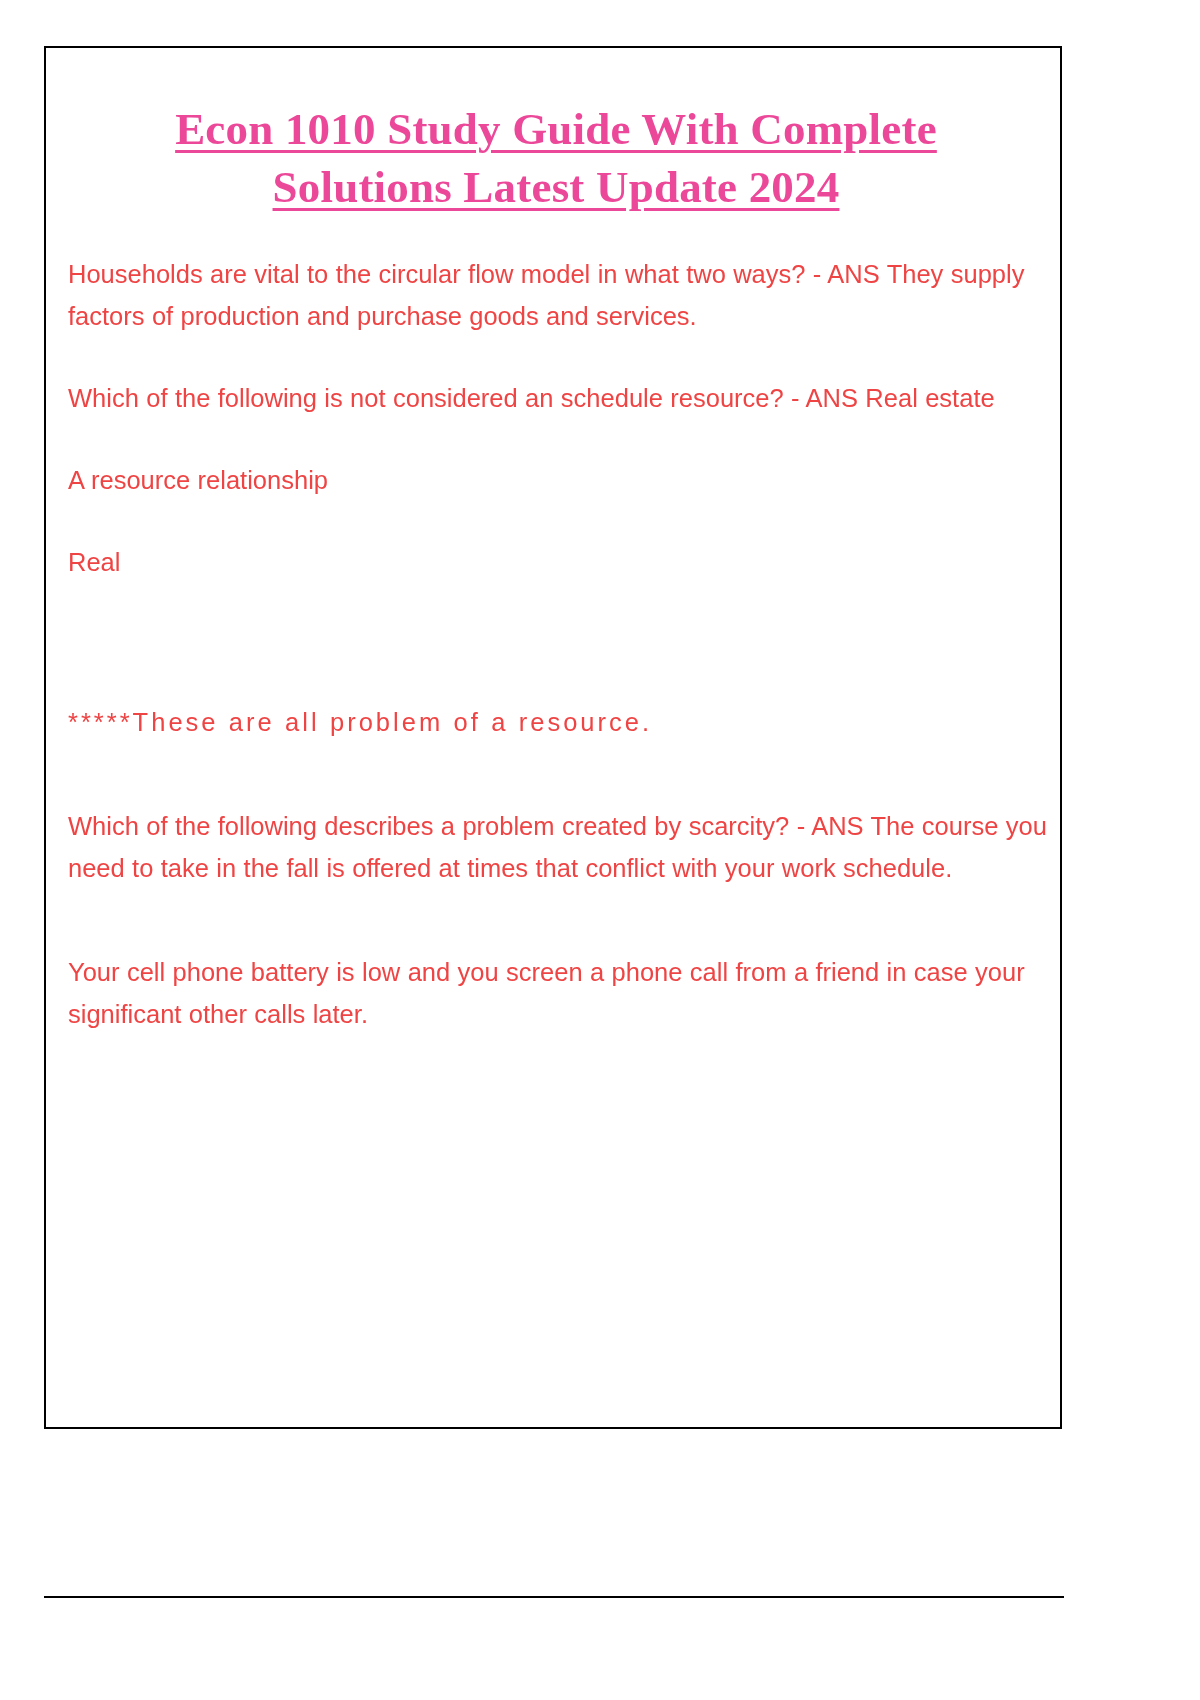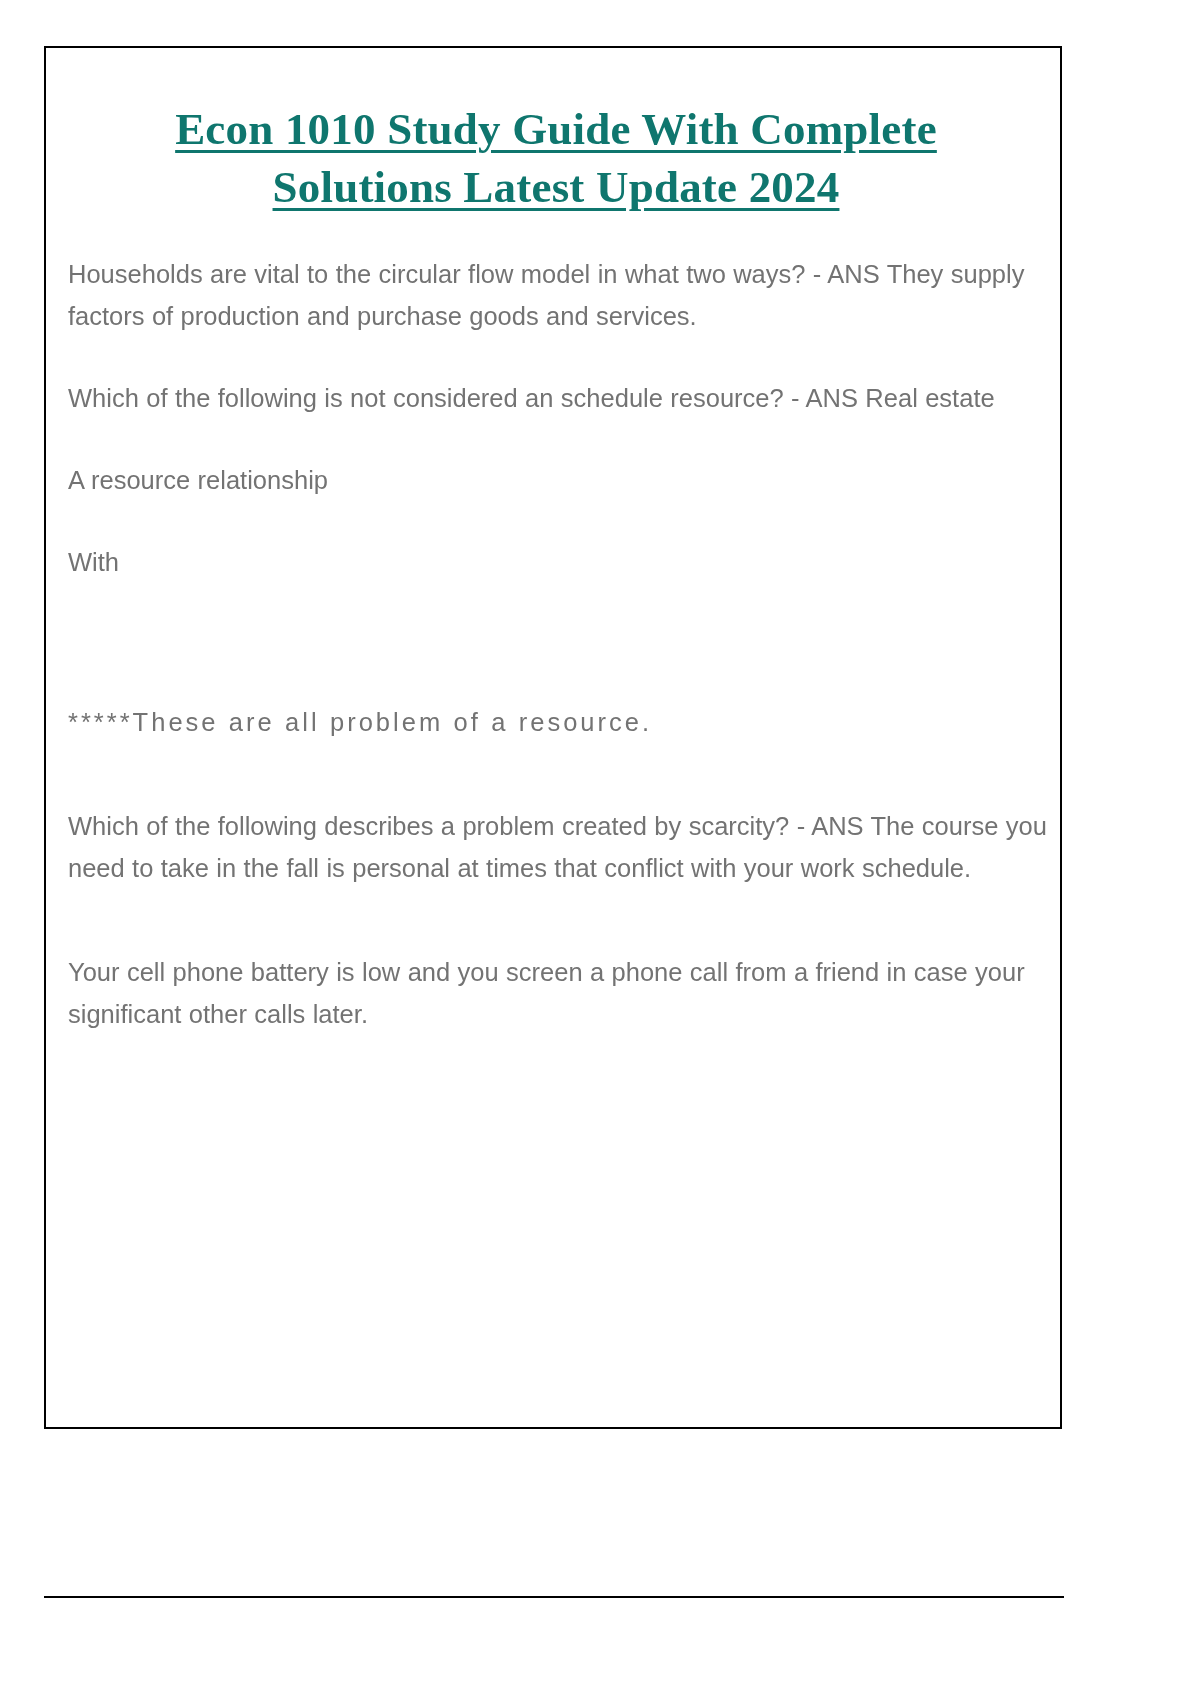--- a/index.html
+++ b/index.html
@@ -52,36 +52,36 @@
     position: absolute;
     left: 60px;
     top: 22px;
     width: 900px;
     text-align: center;
     font-family: "Liberation Serif", "DejaVu Serif", serif;
     font-weight: bold;
     font-size: 45px;
     line-height: 58px;
     letter-spacing: 0.2px;
-    color: #0f766e;
+    color: #ec4899;
   }
   #doc-title .t-line {
     display: block;
     text-decoration: underline;
     text-decoration-thickness: 3px;
     text-underline-offset: 6px;
   }
 
   
   #doc-body {
     position: absolute;
     left: 22px;
     top: 205px;
     width: 1000px;
-    color: #737373;
+    color: #ef4444;
     font-size: 25.5px;
     line-height: 42px;
     font-family: "Liberation Sans", sans-serif;
     font-weight: 400;
   }
 
   .para {
     margin: 0 0 46px 0;
     white-space: normal;
     word-spacing: 0.3px;
@@ -123,25 +123,25 @@
     </h1>
 
     <div id="doc-body">
 
       <p class="para gap-sm">Households are vital to the circular flow model in what two ways? - ANS They supply factors of production and purchase goods and services.</p>
 
       <p class="para gap-sm">Which of the following is not considered an schedule resource? - ANS Real estate</p>
 
       <p class="para gap-sm">A resource relationship</p>
 
-      <p class="para gap-lg">With</p>
+      <p class="para gap-lg">Real</p>
 
       <p class="para gap-md stars">*****These are all problem of a resource.</p>
 
-      <p class="para gap-md">Which of the following describes a problem created by scarcity? - ANS The course you need to take in the fall is personal at times that conflict with your work schedule.</p>
+      <p class="para gap-md">Which of the following describes a problem created by scarcity? - ANS The course you need to take in the fall is offered at times that conflict with your work schedule.</p>
 
 
       <p class="para">Your cell phone battery is low and you screen a phone call from a friend in case your significant other calls later.</p>
 
     </div>
   </div>
 
   <div id="next-page-rule"></div>
 
 </div>

